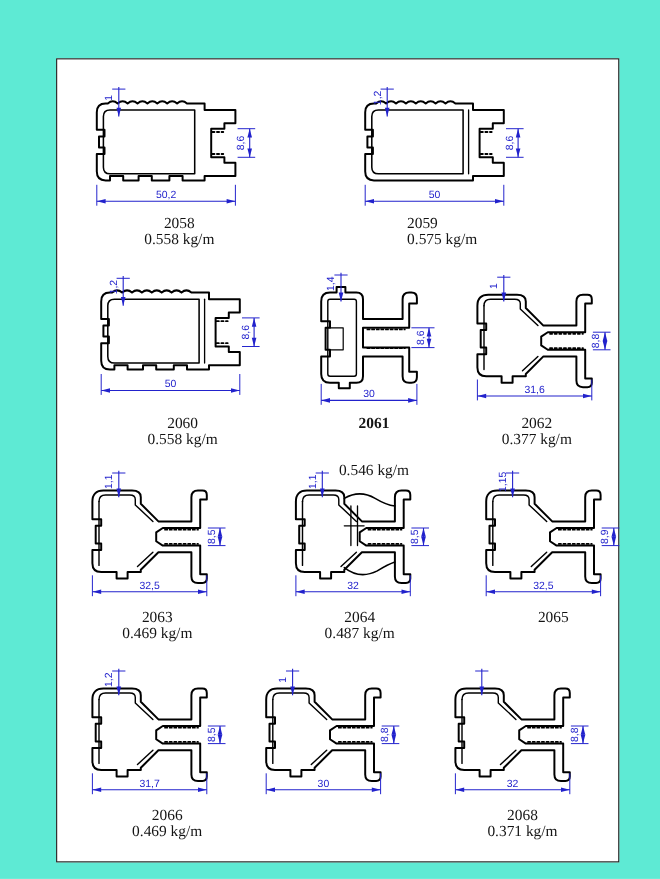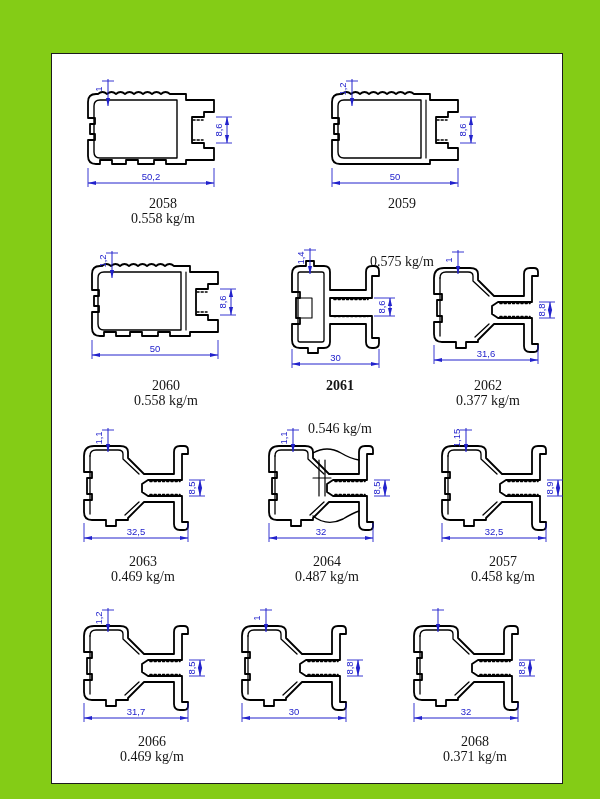--- a/index.html
+++ b/index.html
@@ -1,16 +1,16 @@
 <!DOCTYPE html>
 <html><head>
 <meta charset="utf-8">
 <style>
   html,body{margin:0;padding:0;background:#ffffff;}
-  .page{position:relative;width:600px;height:799px;background:#84cc16;overflow:hidden;
+  .page{position:relative;width:600px;height:799px;background:#5eead4;overflow:hidden;
         font-family:"Liberation Serif", serif;}
   .page-border{position:absolute;left:51px;top:53px;width:510px;height:729px;
                border:1px solid #1c1c1c;background:#ffffff;}
   .cell-svg{position:absolute;overflow:visible;}
   .lbl{position:absolute;width:170px;text-align:center;color:#141414;
        font-family:"Liberation Serif", serif;font-size:14px;line-height:15px;}
 </style>
 </head>
 <body>
 
@@ -54,22 +54,22 @@
       <line x1="138" y1="67" x2="154" y2="67" stroke="#2222cc" stroke-width="0.9"></line>
       <line x1="149" y1="41" x2="149" y2="67" stroke="#2222cc" stroke-width="1"></line>
       <polygon points="149,41 146.9,49 151.1,49" fill="#2222cc"></polygon>
       <polygon points="149,67 146.9,59 151.1,59" fill="#2222cc"></polygon>
       <text x="144" y="54" fill="#2222cc" font-size="9.5" font-family="Liberation Sans, sans-serif" text-anchor="middle" transform="rotate(-90 144 54)">8,6</text>
       <line x1="24" y1="5" x2="36" y2="5" stroke="#2222cc" stroke-width="0.9"></line>
       <line x1="30" y1="3" x2="30" y2="30" stroke="#2222cc" stroke-width="1"></line>
       <polygon points="30,30 27.9,22 32.1,22" fill="#2222cc"></polygon>
       <text x="24" y="13" fill="#2222cc" font-size="9.5" font-family="Liberation Sans, sans-serif" text-anchor="middle" transform="rotate(-90 24 13)">1,2</text>
     </svg>
-    <div class="lbl" style="left: 317px; top: 196px;">2059</div>
-    <div class="lbl" style="left: 317px; top: 211px; margin-top: 43px;">0.575 kg/m</div>
+    <div class="lbl" style="left: 299px; top: 196px;">2059</div>
+    <div class="lbl" style="left: 317px; top: 211px;">0.575 kg/m</div>
     <svg class="cell-svg" viewBox="0 0 160 125" width="160" height="125" style="left: 82px; top: 248px;">
       <path d="M 10,26 Q 10,18 18,18 L 20,18 q 4.5,-4 9,0 q 4.5,-4 9,0 q 4.5,-4 9,0 q 4.5,-4 9,0 q 4.5,-4 9,0 q 4.5,-4 9,0 q 4.5,-4 9,0 q 4.5,-4 9,0 L 108,18 L 108,24 L 136,24 L 136,36 L 126,36 L 126,41 L 114,41 L 114,67 L 126,67 L 126,72 L 136,72 L 136,84 L 108,84 L 108,88 L 88,88 L 88,84 L 76,84 L 76,88 L 60,88 L 60,84 L 48,84 L 48,88 L 34,88 L 34,84 L 22,84 L 22,88 L 18,88 Q 10,88 10,80 L 10,64 L 17,64 L 17,58 L 12,58 L 12,48 L 17,48 L 17,42 L 10,42 Z" fill="none" stroke="#000000" stroke-width="1.8" stroke-linejoin="round" stroke-linecap="round"></path>
       <path d="M 22,24 L 99,24 L 99,82 L 22,82 Q 16,82 16,76 L 16,30 Q 16,24 22,24 Z" fill="none" stroke="#000000" stroke-width="1.4" stroke-linejoin="round" stroke-linecap="round"></path>
       <path d="M 104,24 L 104,82" fill="none" stroke="#000000" stroke-width="1.2" stroke-linejoin="round" stroke-linecap="round"></path>
       <path d="M 115,44 L 125,44 M 115,64 L 125,64" fill="none" stroke="#000000" stroke-width="1.6" stroke-linejoin="round" stroke-linecap="round" stroke-dasharray="2,2.2"></path>
       <line x1="10" y1="92" x2="10" y2="111" stroke="#2222cc" stroke-width="0.9"></line>
       <line x1="136" y1="92" x2="136" y2="111" stroke="#2222cc" stroke-width="0.9"></line>
       <line x1="10" y1="107" x2="136" y2="107" stroke="#2222cc" stroke-width="1"></line>
       <polygon points="10,107 18,104.9 18,109.1" fill="#2222cc"></polygon>
       <polygon points="136,107 128,104.9 128,109.1" fill="#2222cc"></polygon>
@@ -205,22 +205,21 @@
       <line x1="119" y1="70" x2="135" y2="70" stroke="#2222cc" stroke-width="0.9"></line>
       <line x1="130" y1="54" x2="130" y2="70" stroke="#2222cc" stroke-width="1"></line>
       <polygon points="130,54 127.9,62 132.1,62" fill="#2222cc"></polygon>
       <polygon points="130,70 127.9,62 132.1,62" fill="#2222cc"></polygon>
       <text x="125" y="62" fill="#2222cc" font-size="9.5" font-family="Liberation Sans, sans-serif" text-anchor="middle" transform="rotate(-90 125 62)">8,9</text>
       <line x1="32" y1="4" x2="44" y2="4" stroke="#2222cc" stroke-width="0.9"></line>
       <line x1="38" y1="2" x2="38" y2="26" stroke="#2222cc" stroke-width="1"></line>
       <polygon points="38,26 35.9,18 40.1,18" fill="#2222cc"></polygon>
       <text x="32" y="12" fill="#2222cc" font-size="9.5" font-family="Liberation Sans, sans-serif" text-anchor="middle" transform="rotate(-90 32 12)">1,15</text>
     </svg>
-    <div class="lbl" style="left: 418px; top: 554px;">2057</div>
-    <div class="lbl" style="left: 418px; top: 569px;">0.458 kg/m</div>
+    <div class="lbl" style="left: 418px; top: 554px;">2065</div>
     <svg class="cell-svg" viewBox="0 0 140 125" width="140" height="125" style="left: 70px; top: 606px;">
       <path d="M 14,30 Q 14,20 24,20 L 50,20 Q 58,20 58,26 L 58,32 L 74,48 L 104,48 L 104,26 Q 104,20 110,20 L 114,20 Q 118,20 118,24 L 118,28 L 112,28 L 112,54 L 78,54 L 72,58 L 72,66 L 78,70 L 112,70 L 112,96 L 118,96 L 118,100 Q 118,104 114,104 L 110,104 Q 104,104 104,98 L 104,76 L 74,76 L 58,92 L 58,94 L 46,94 L 46,100 L 36,100 L 36,94 L 22,94 Q 14,94 14,86 L 14,74 L 22,74 L 22,68 L 17,68 L 17,52 L 22,52 L 22,46 L 14,46 Z" fill="none" stroke="#000000" stroke-width="1.8" stroke-linejoin="round" stroke-linecap="round"></path>
       <path d="M 20,30 Q 20,24 26,24 L 48,24 Q 53,24 53,28 L 53,33 L 69,48" fill="none" stroke="#000000" stroke-width="1.3" stroke-linejoin="round" stroke-linecap="round"></path>
       <path d="M 20,30 L 20,88" fill="none" stroke="#000000" stroke-width="1.3" stroke-linejoin="round" stroke-linecap="round"></path>
       <path d="M 69,76 L 55,89" fill="none" stroke="#000000" stroke-width="1.3" stroke-linejoin="round" stroke-linecap="round"></path>
       <path d="M 80,55.5 L 110,55.5 M 80,68.5 L 110,68.5" fill="none" stroke="#000000" stroke-width="1.6" stroke-linejoin="round" stroke-linecap="round" stroke-dasharray="2,2.2"></path>
       <line x1="14" y1="97" x2="14" y2="116" stroke="#2222cc" stroke-width="0.9"></line>
       <line x1="118" y1="97" x2="118" y2="116" stroke="#2222cc" stroke-width="0.9"></line>
       <line x1="14" y1="112" x2="118" y2="112" stroke="#2222cc" stroke-width="1"></line>
       <polygon points="14,112 22,109.9 22,114.1" fill="#2222cc"></polygon>

